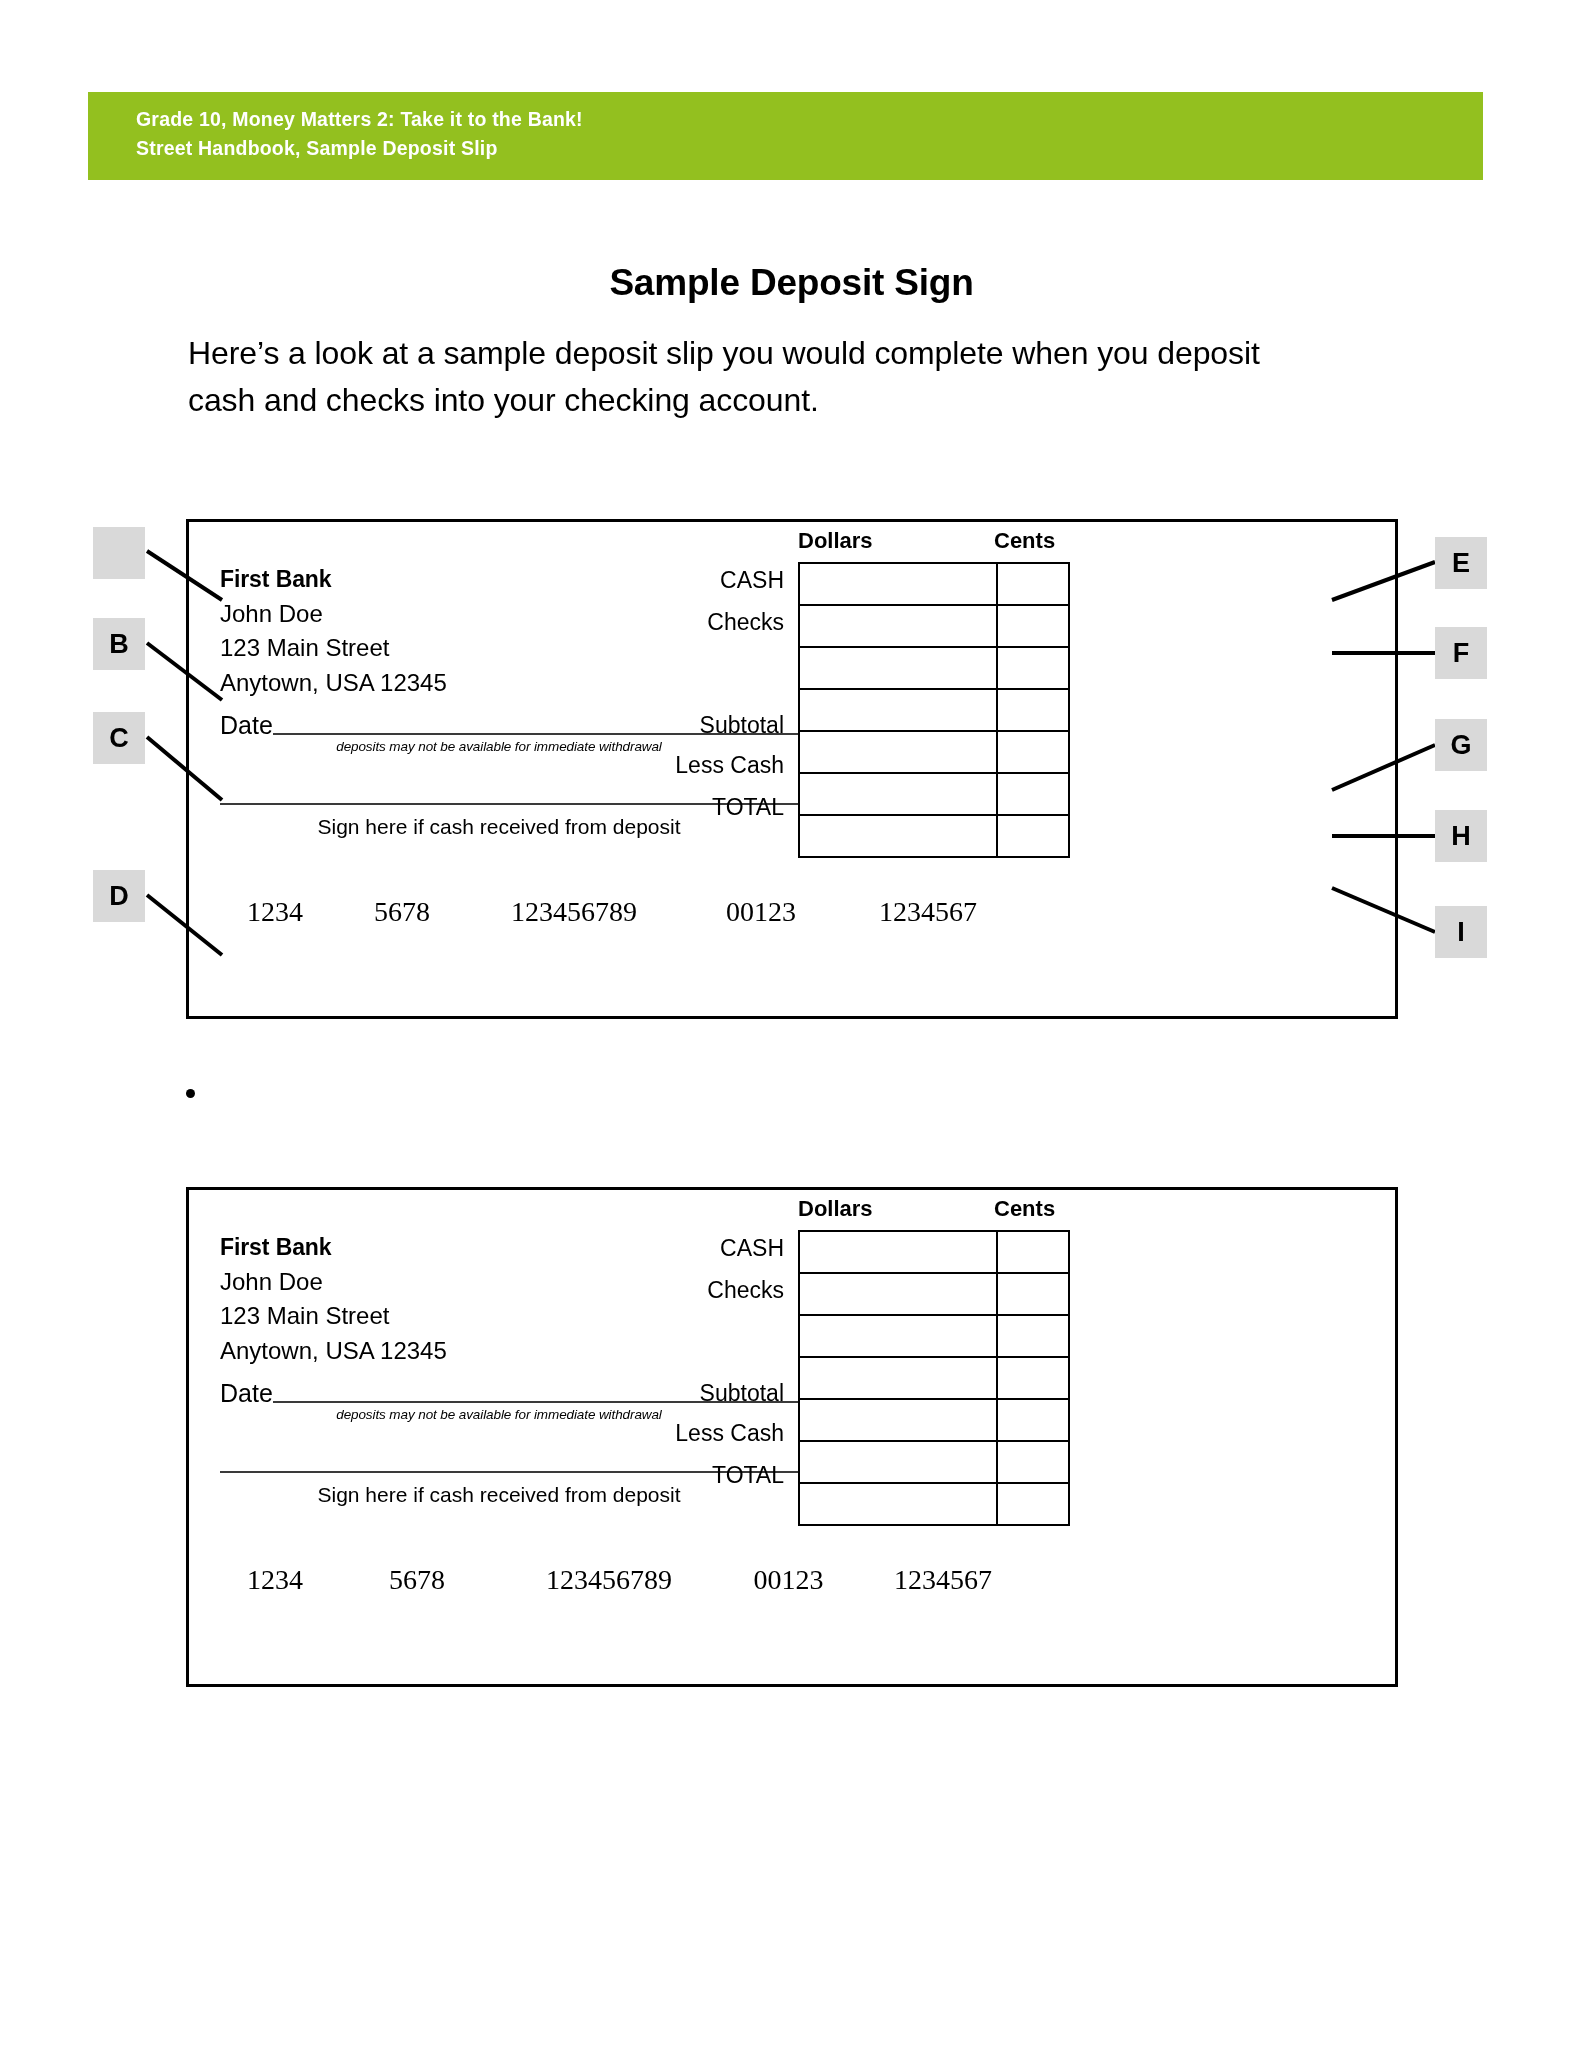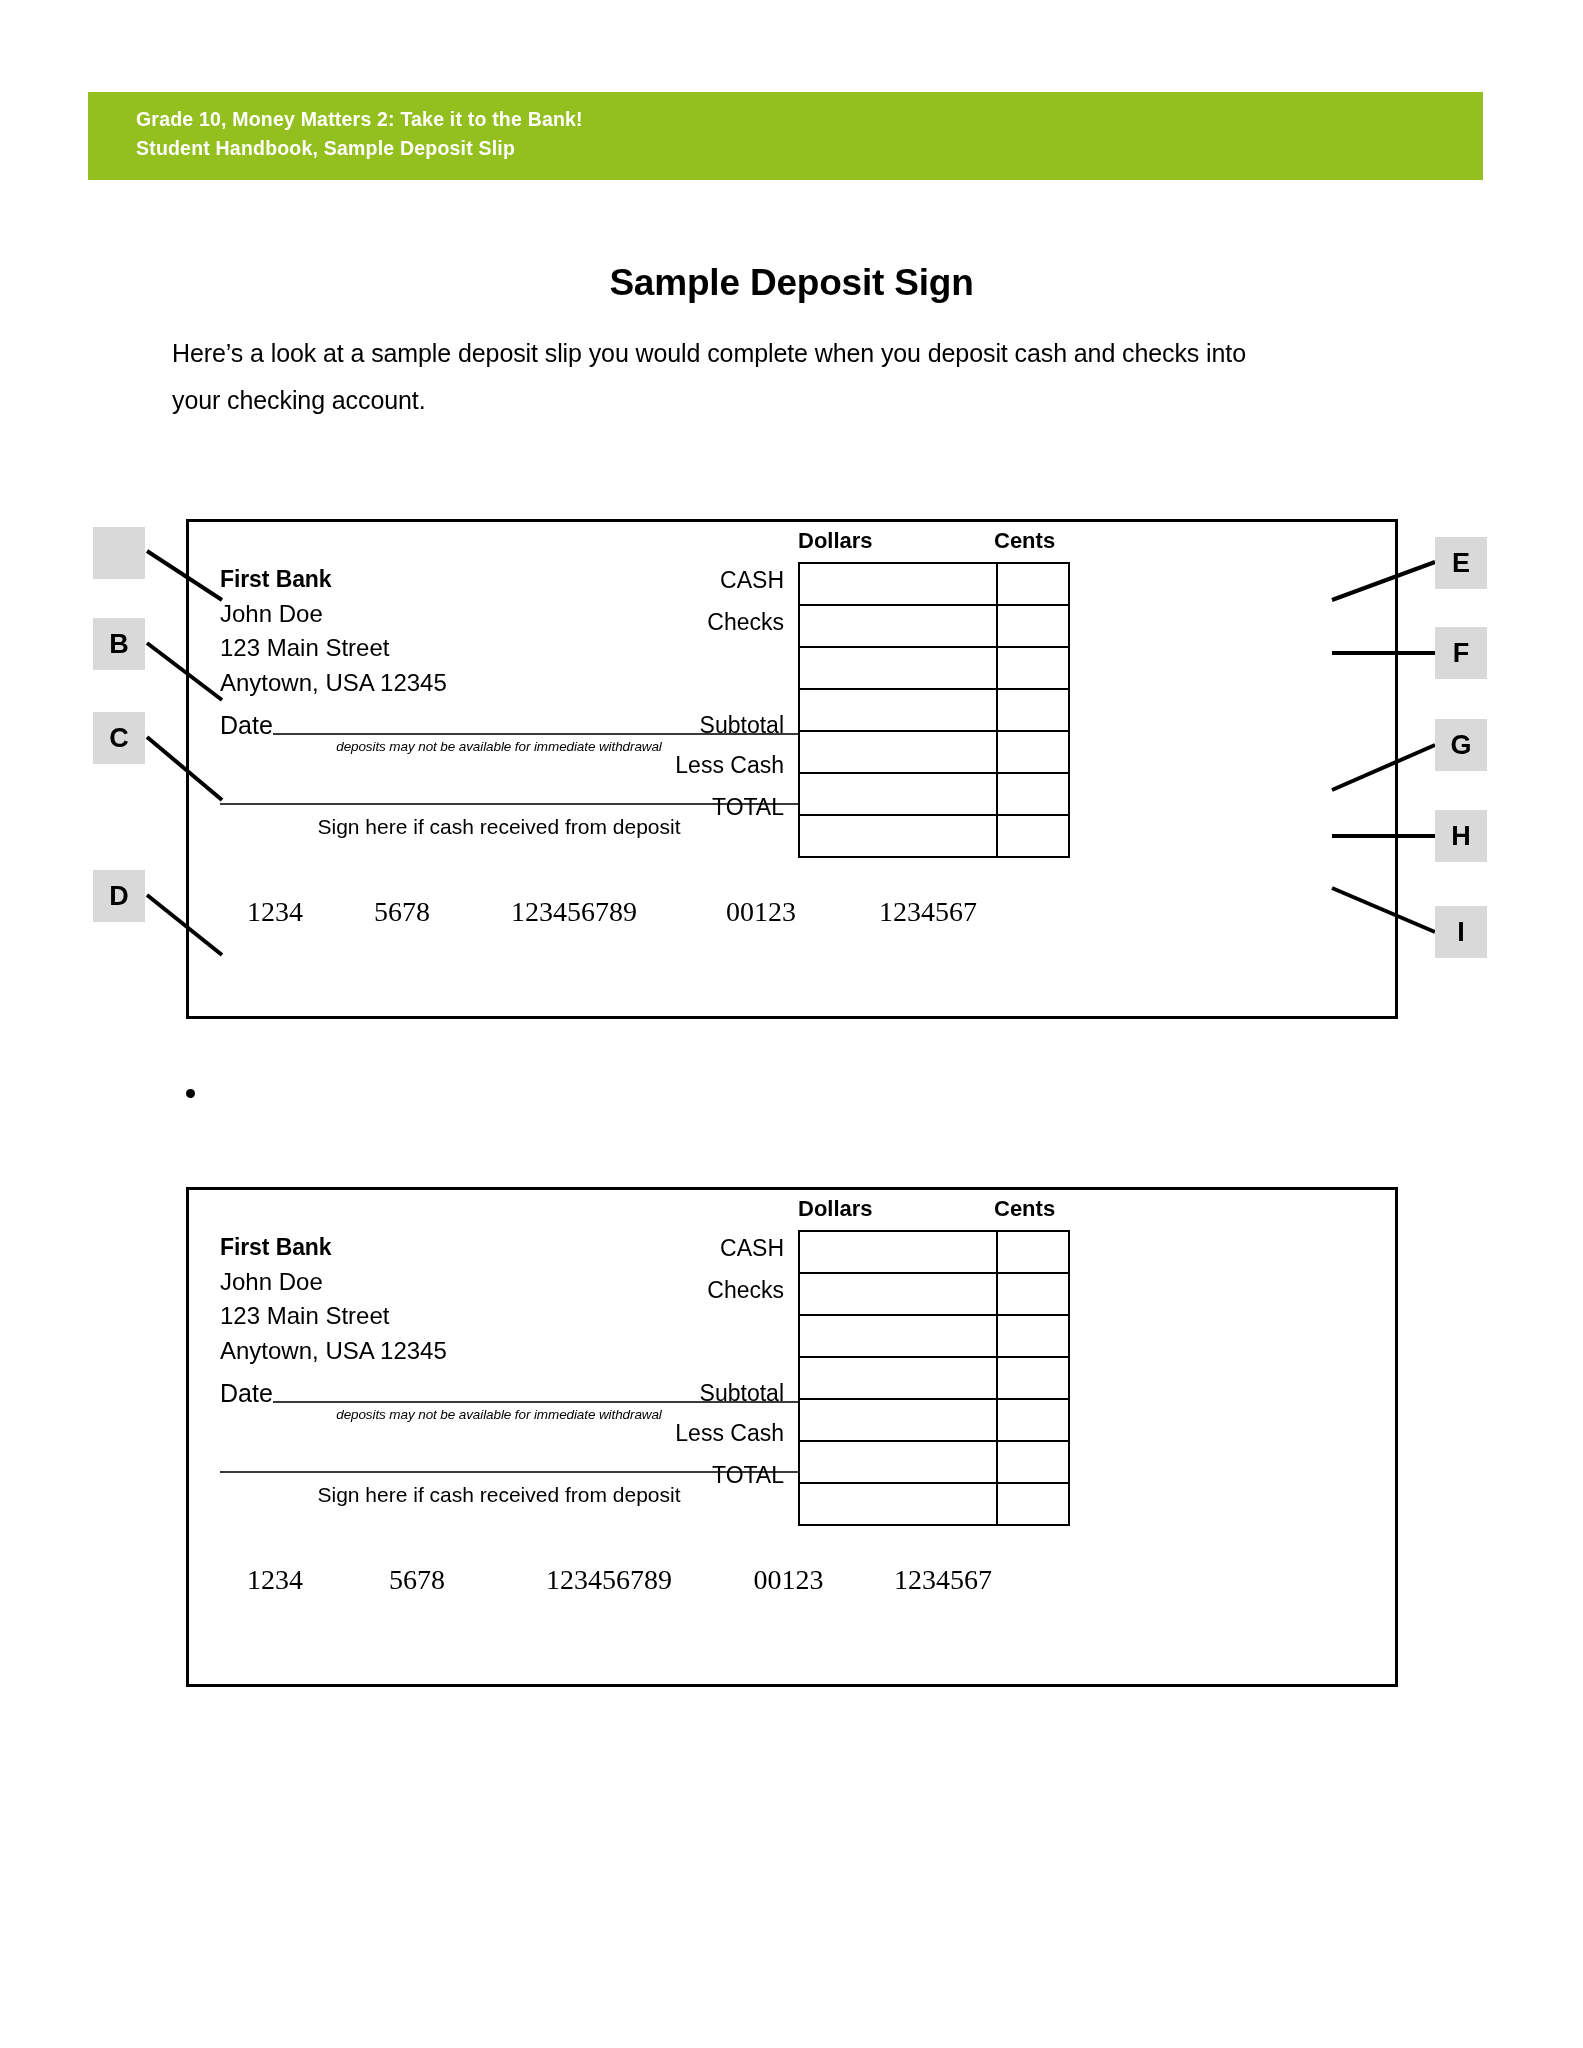--- a/index.html
+++ b/index.html
@@ -46,24 +46,24 @@
     left: 0;
     top: 262px;
     width: 1583px;
     text-align: center;
     font-size: 37px;
     font-weight: bold;
     letter-spacing: -0.2px;
   }
   .intro {
     position: absolute;
-    left: 172px;
+    left: 188px;
     top: 330px;
     width: 1110px;
-    font-size: 25px;
+    font-size: 32px;
     line-height: 47px;
     letter-spacing: -0.1px;
   }
 
   
   .slip {
     position: absolute;
     border: 3px solid #000000;
     box-sizing: border-box;
     background: #ffffff;
@@ -192,21 +192,21 @@
     background: #000000;
   }
 </style>
 </head>
 <body>
 
 <div id="page">
 
   <div class="banner">
     <div class="banner-line">Grade 10, Money Matters 2: Take it to the Bank!</div>
-    <div class="banner-line">Student Handbook, Sample Deposit Slip</div>
+    <div class="banner-line">Street Handbook, Sample Deposit Slip</div>
   </div>
 
   <div class="page-title">Sample Deposit Sign</div>
 
   <div class="intro">Here’s a look at a sample deposit slip you would complete when you deposit cash and checks into your checking account.</div>
 
   <div class="slip" id="slip1">
     <div class="slip-inner">
 
       <div class="bank-block">

